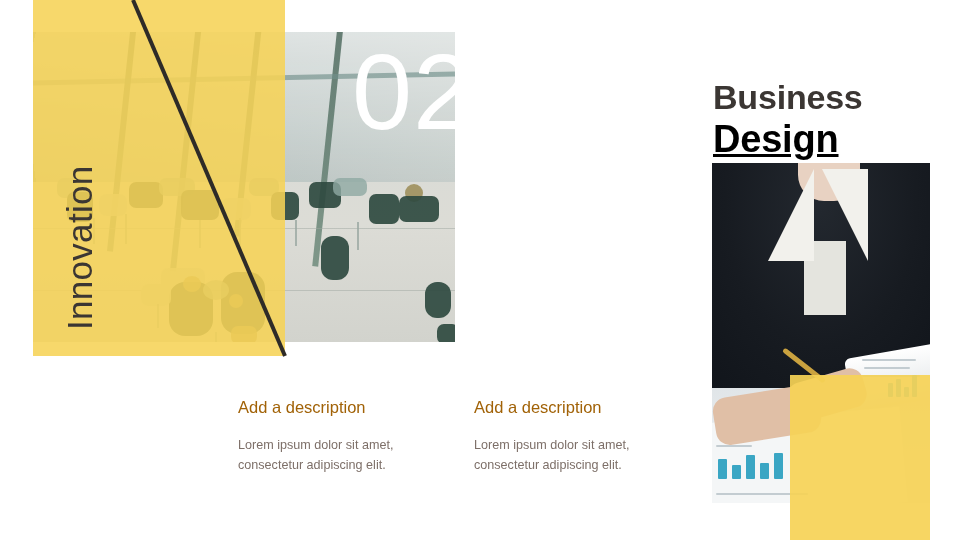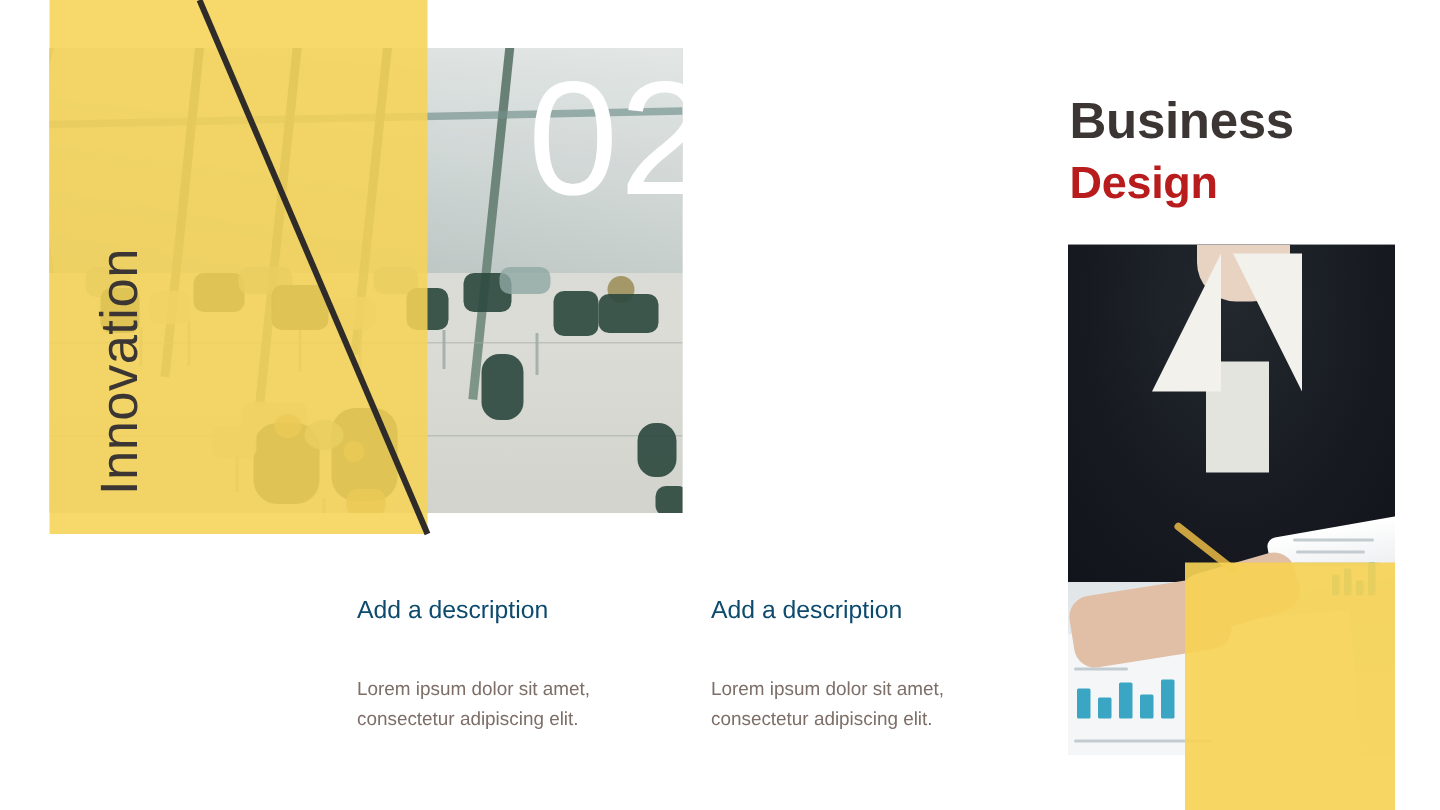--- a/index.html
+++ b/index.html
@@ -148,35 +148,36 @@
     width: 212px;
     font-size: 12.6px;
     line-height: 19.6px;
     color: #7d6f68;
   }
 
   
   .title-block {
     position: absolute;
     left: 713px;
-    top: 60px;
+    top: 76px;
   }
   .title-line1 {
     font-size: 34px;
     font-weight: 700;
     color: #3b3633;
     line-height: 42px;
     letter-spacing: -.2px;
   }
   .title-line2 {
-    font-size: 30px;
+    font-size: 38px;
     font-weight: 700;
-    color: #b91c1c;
+    color: #000000;
     line-height: 42px;
     letter-spacing: -.2px;
+    text-decoration: underline;
   }
 
   
   .right-photo {
     position: absolute;
     left: 712px;
     top: 163px;
     width: 218px;
     height: 340px;
     overflow: hidden;
@@ -285,23 +286,23 @@
   
   .desc-col {
     position: absolute;
     width: 215px;
   }
   .desc-col.col1 { left: 238px; top: 396px; }
   .desc-col.col2 { left: 474px; top: 396px; }
   .desc-heading {
     font-size: 16.5px;
     font-weight: 400;
-    color: #0c4a6e;
+    color: #a16207;
     line-height: 22px;
-    margin-bottom: 32px;
+    margin-bottom: 18px;
   }
   .desc-body {
     font-size: 12.6px;
     line-height: 19.6px;
     color: #7d6f68;
   }
 </style>
 </head>
 <body>
 

